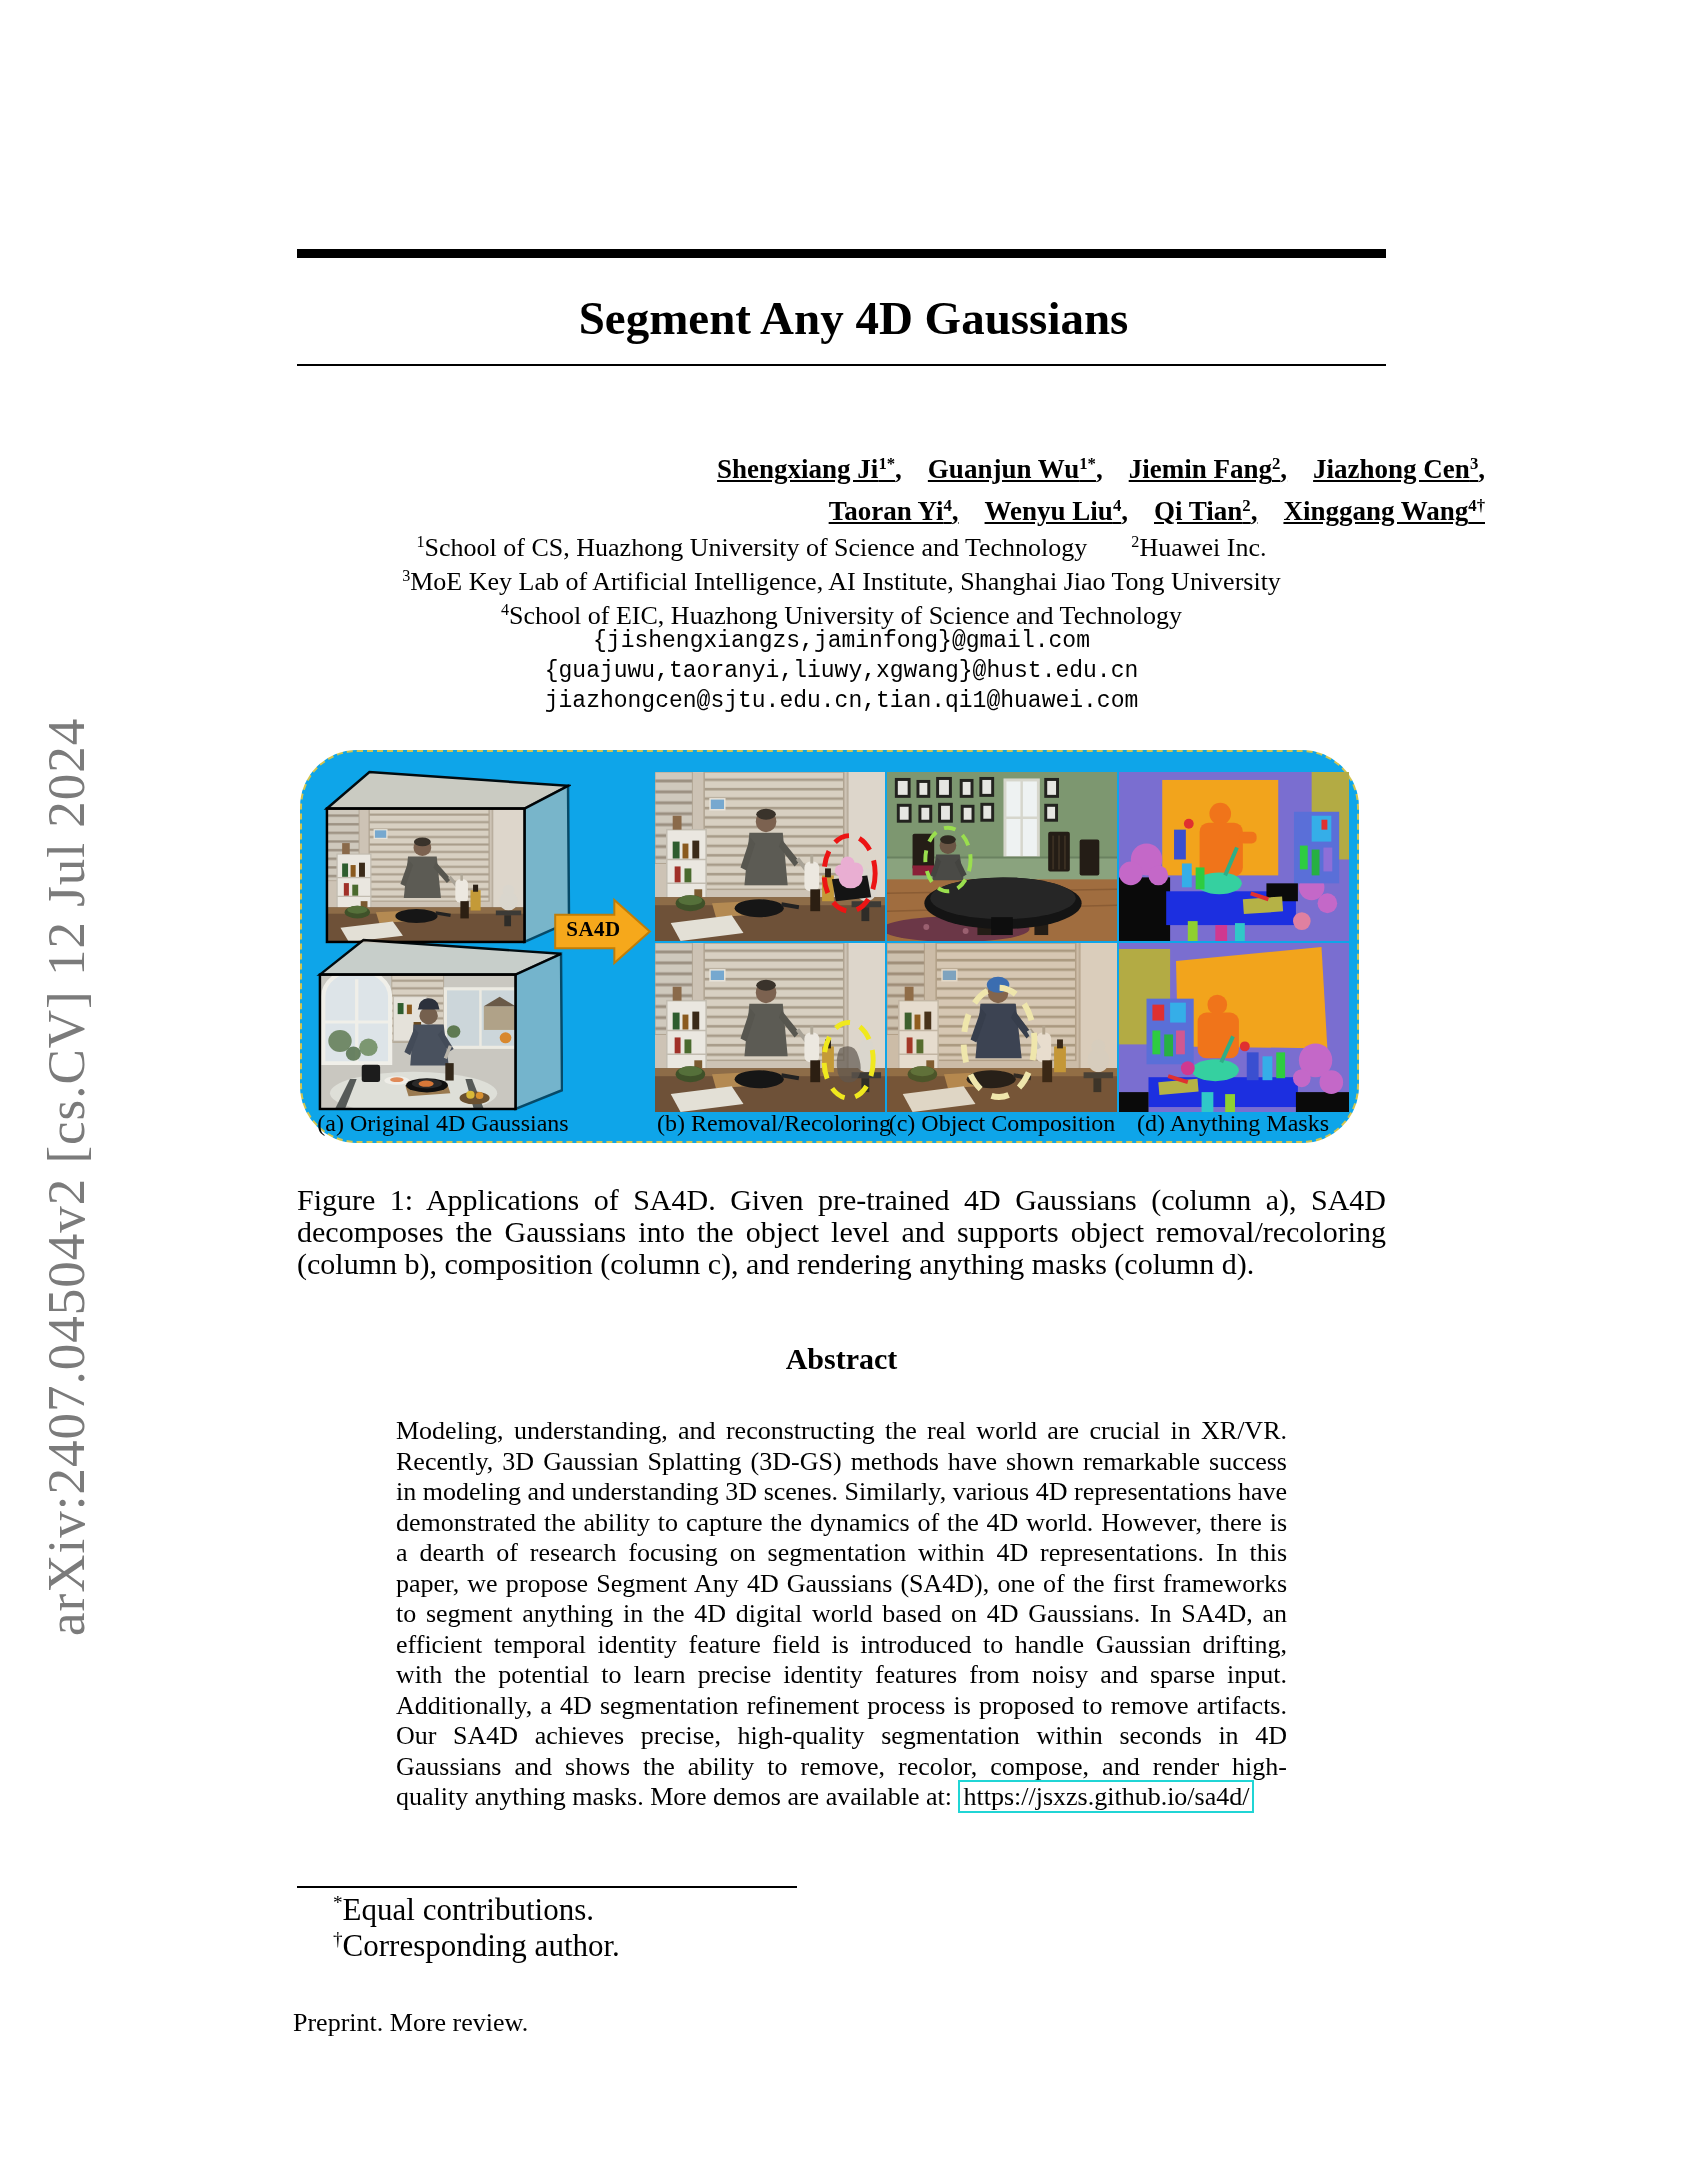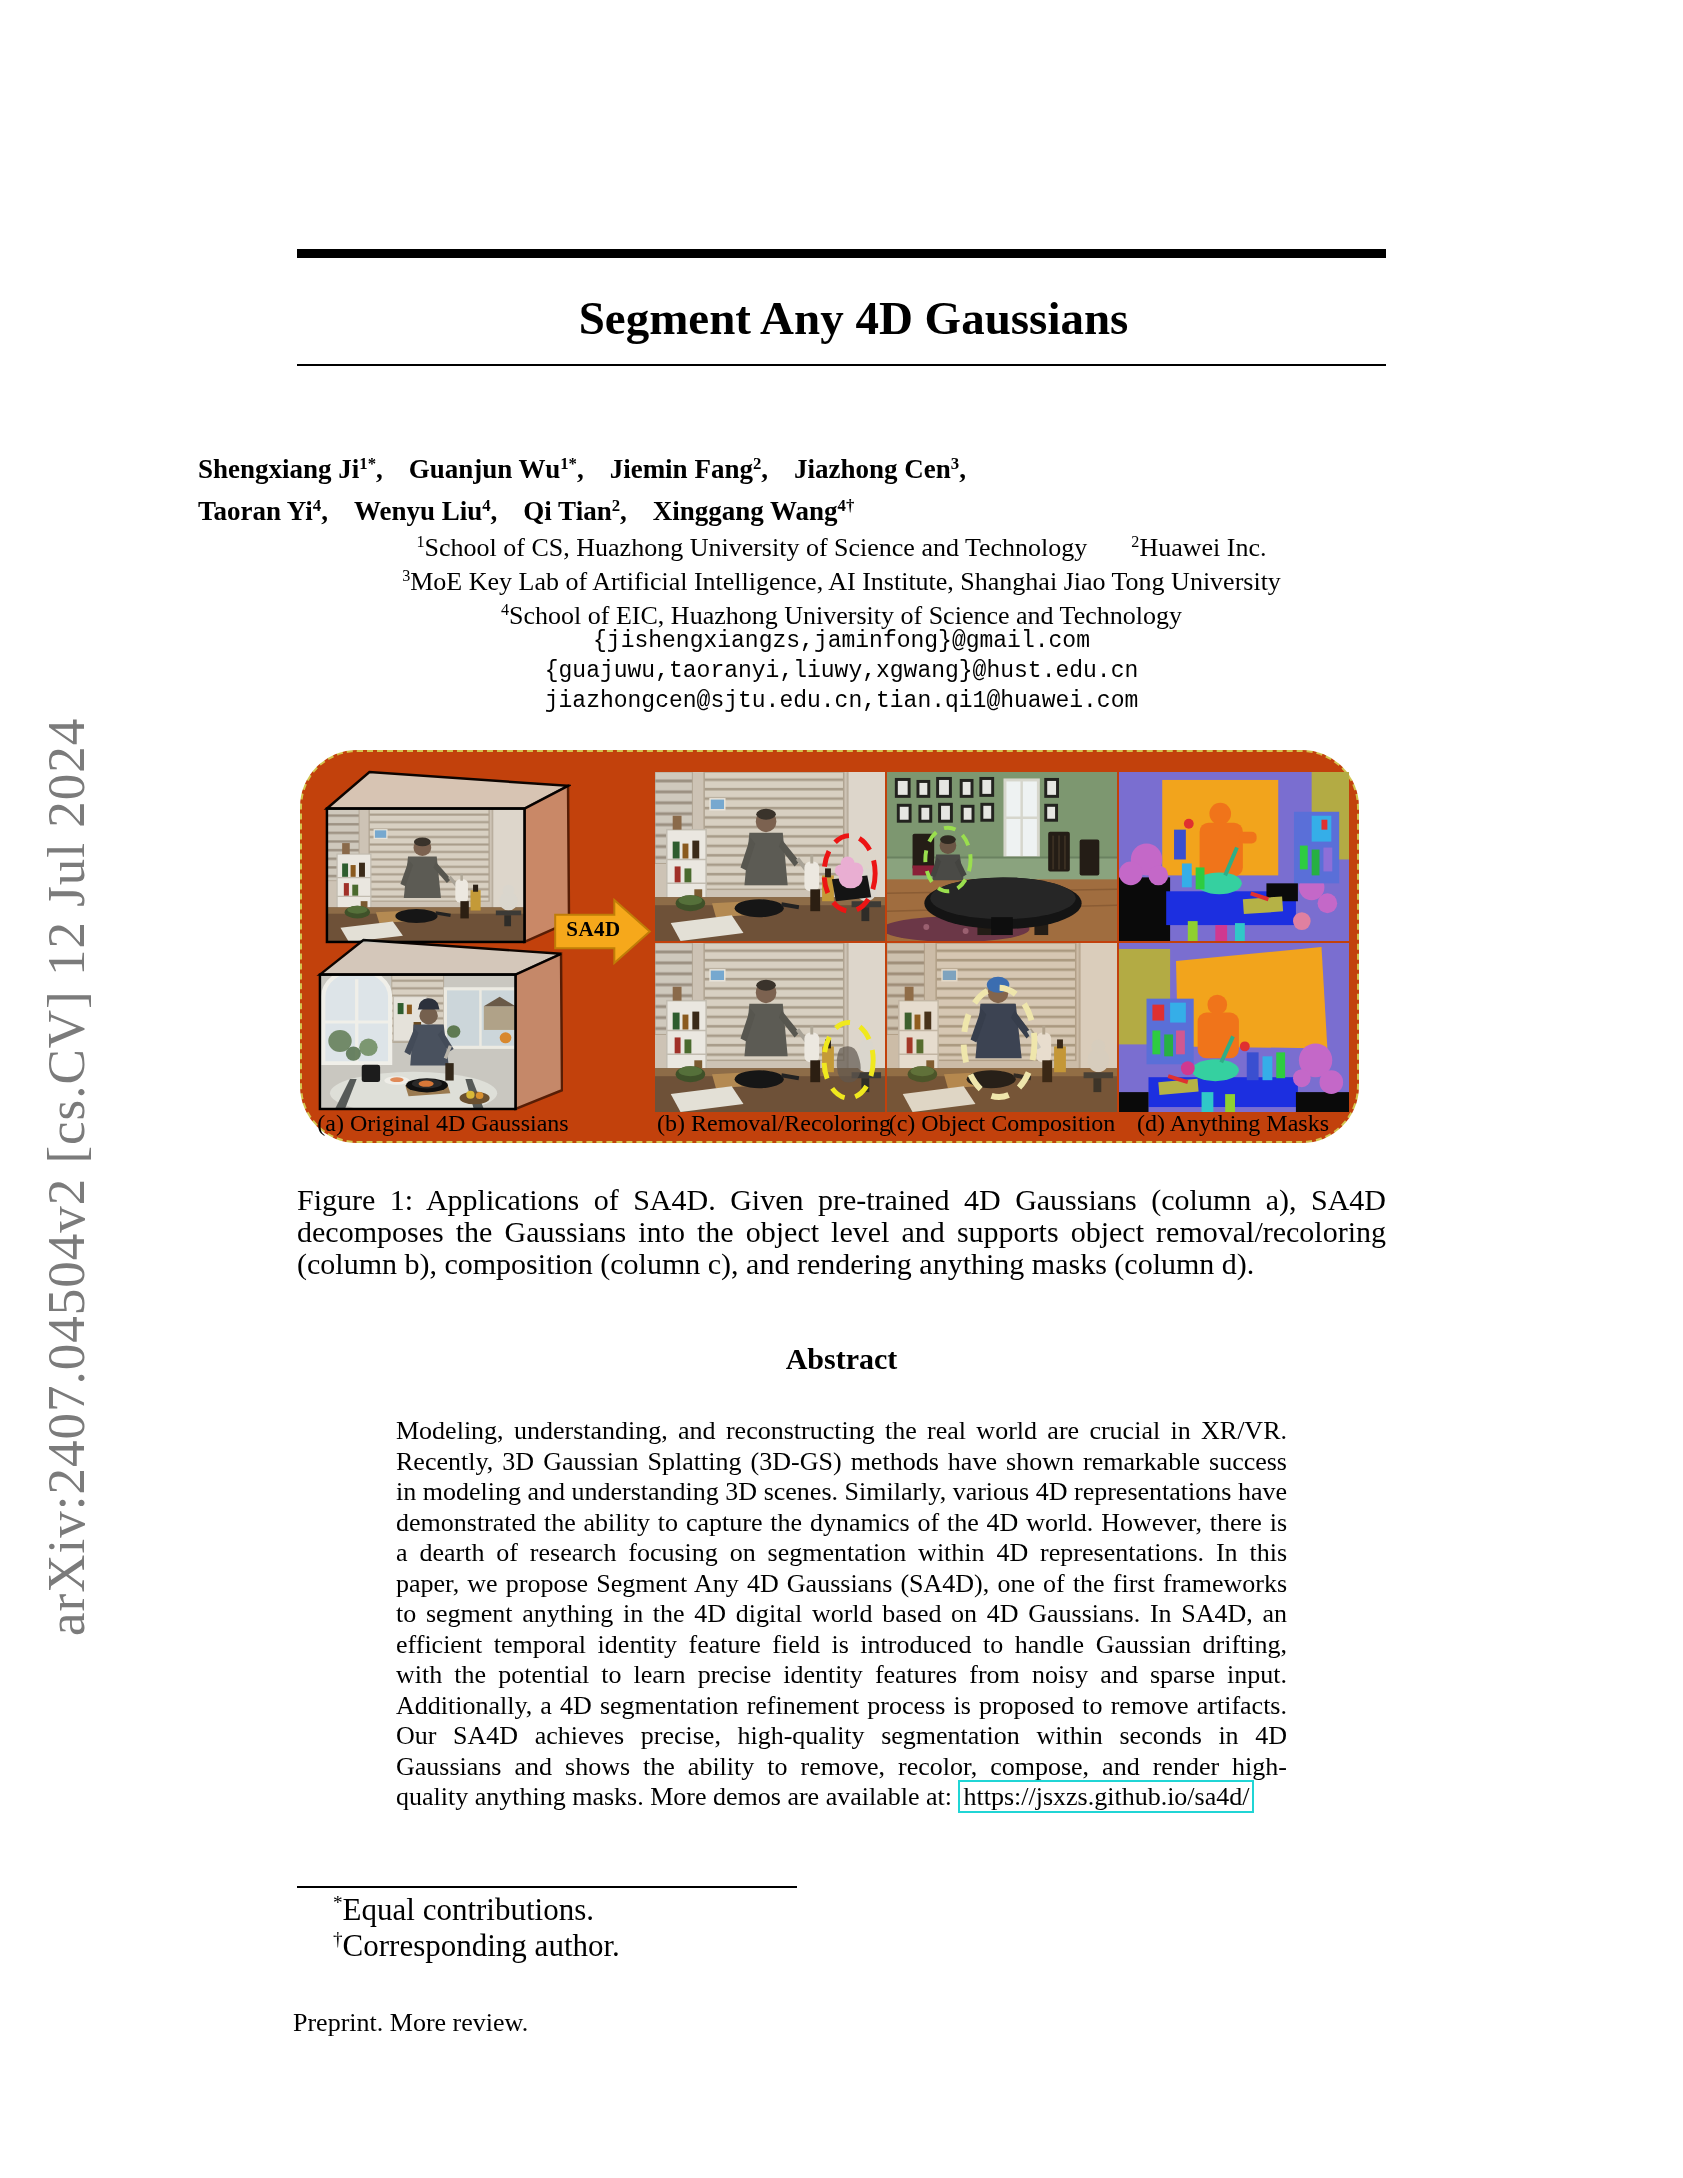--- a/index.html
+++ b/index.html
@@ -6,32 +6,32 @@
   .page{position:relative;width:1683px;height:2178px;background:#ffffff;margin:0 auto;
         font-family:"Liberation Serif",serif;color:#000;overflow:hidden;}
   
   .arxiv-vert{position:absolute;left:36px;top:1636px;transform:rotate(-90deg);transform-origin:0 0;
         font-size:53px;color:#7b7b7b;white-space:nowrap;letter-spacing:1px;}
   
   .rule-thick{position:absolute;left:297px;top:249px;width:1089px;height:9px;background:#000;}
   .title{position:absolute;left:297px;top:279px;width:1089px;text-align:center;
         font-size:47px;font-weight:bold;margin:12px;}
   .rule-thin{position:absolute;left:297px;top:364px;width:1089px;height:2px;background:#000;}
-  .authors{position:absolute;left:198px;top:450px;width:1287px;text-align:left;
-        font-size:27px;font-weight:bold;line-height:39px;}
+  .authors{position:absolute;left:198px;top:450px;width:1287px;text-align:right;
+        font-size:27px;font-weight:bold;line-height:39px;text-decoration:underline;}
   .author+.author{margin-left:26px;}
   sup{font-size:62%;position:relative;top:-0.55em;vertical-align:baseline;font-weight:inherit;}
   .affils{position:absolute;left:198px;top:532px;width:1287px;text-align:center;
         font-size:26px;line-height:31px;}
   .affil-part+.affil-part{margin-left:44px;}
   .emails{position:absolute;left:198px;top:626px;width:1287px;text-align:center;
         font-family:Liberation Mono, monospace;font-size:23px;line-height:30px;}
   
   .figure-box{position:absolute;left:300px;top:750px;width:1059px;height:393px;
-        background:#c2410c;border:2px dashed #d2c44e;border-radius:57px;box-sizing:border-box;}
+        background:#0ea5e9;border:2px dashed #d2c44e;border-radius:57px;box-sizing:border-box;}
   .tile{position:absolute;width:230px;height:169px;}
   .tile svg{width:100%;height:100%;display:block;}
   .cuboid{position:absolute;}
   .panel-caption{position:absolute;top:358px;transform:translateX(-50%);font-size:24px;white-space:nowrap;}
   .arrow-wrap{position:absolute;left:251px;top:145px;width:99px;height:69px;}
   .arrow-label{position:absolute;left:10px;top:20px;width:61px;text-align:center;
         font-size:21px;font-weight:bold;letter-spacing:0.5px;}
   
   .fig-caption{position:absolute;left:297px;top:1184px;width:1089px;font-size:30px;
         line-height:32px;text-align:justify;}

